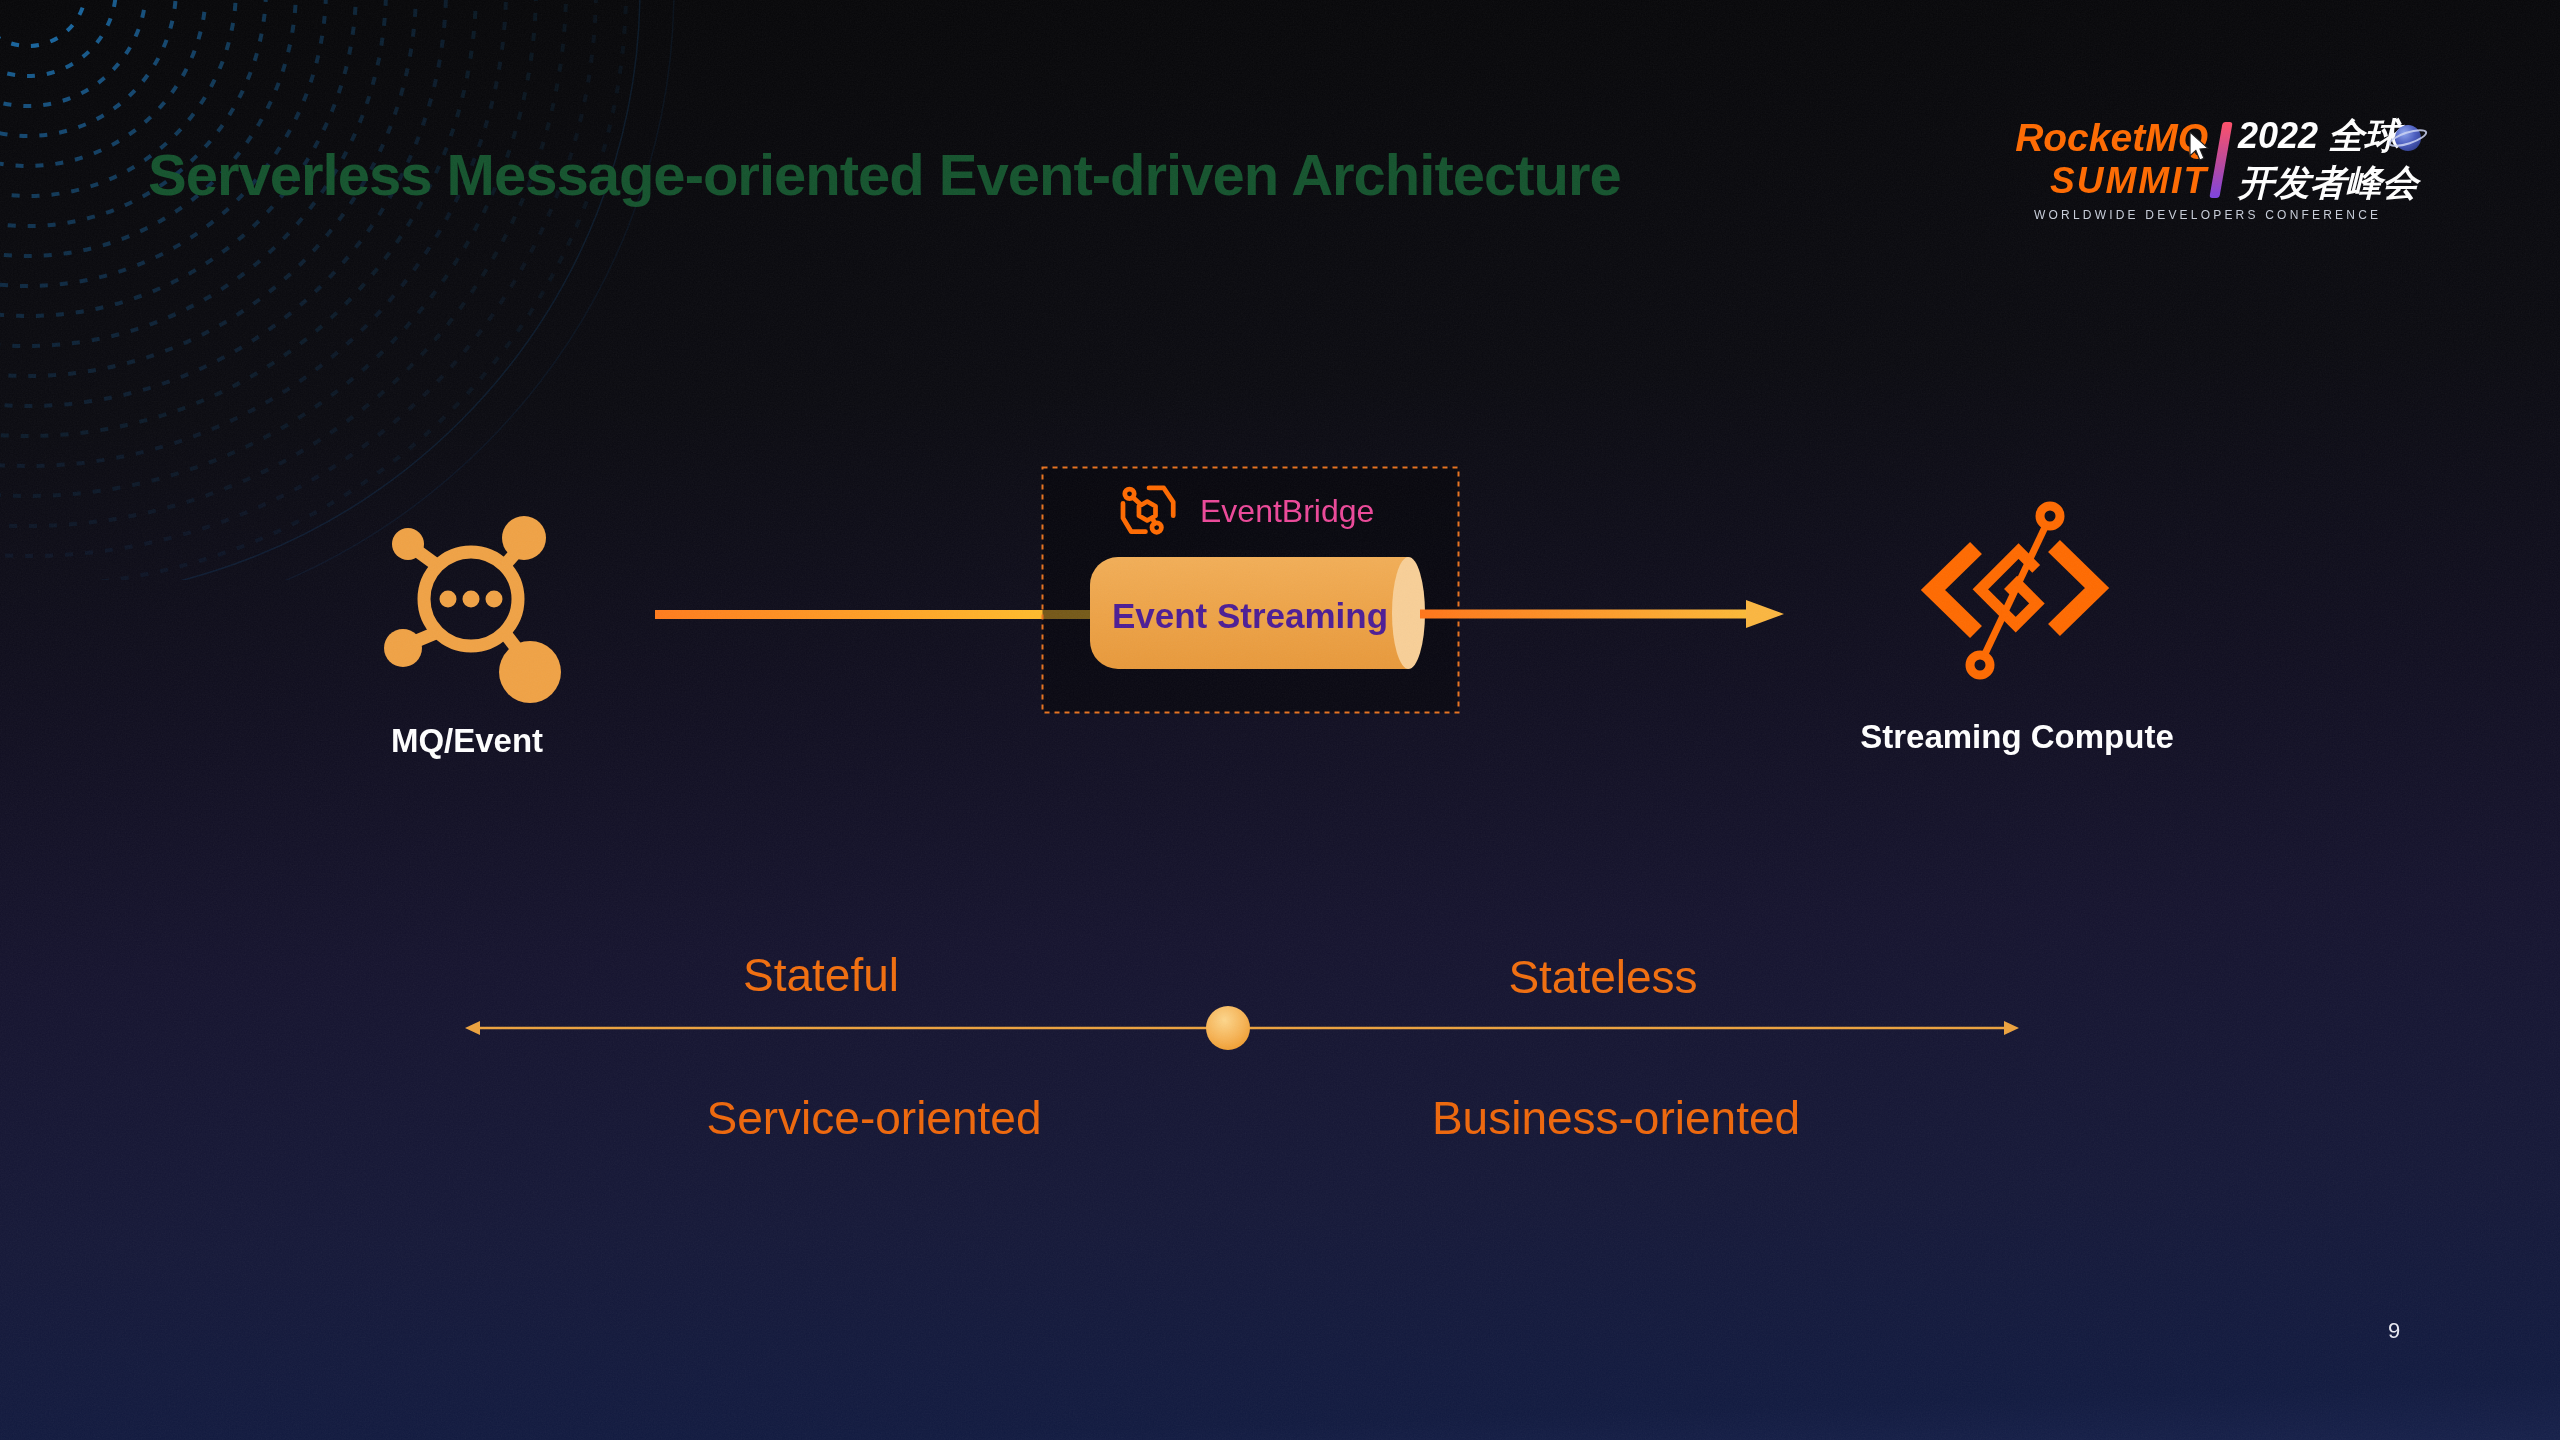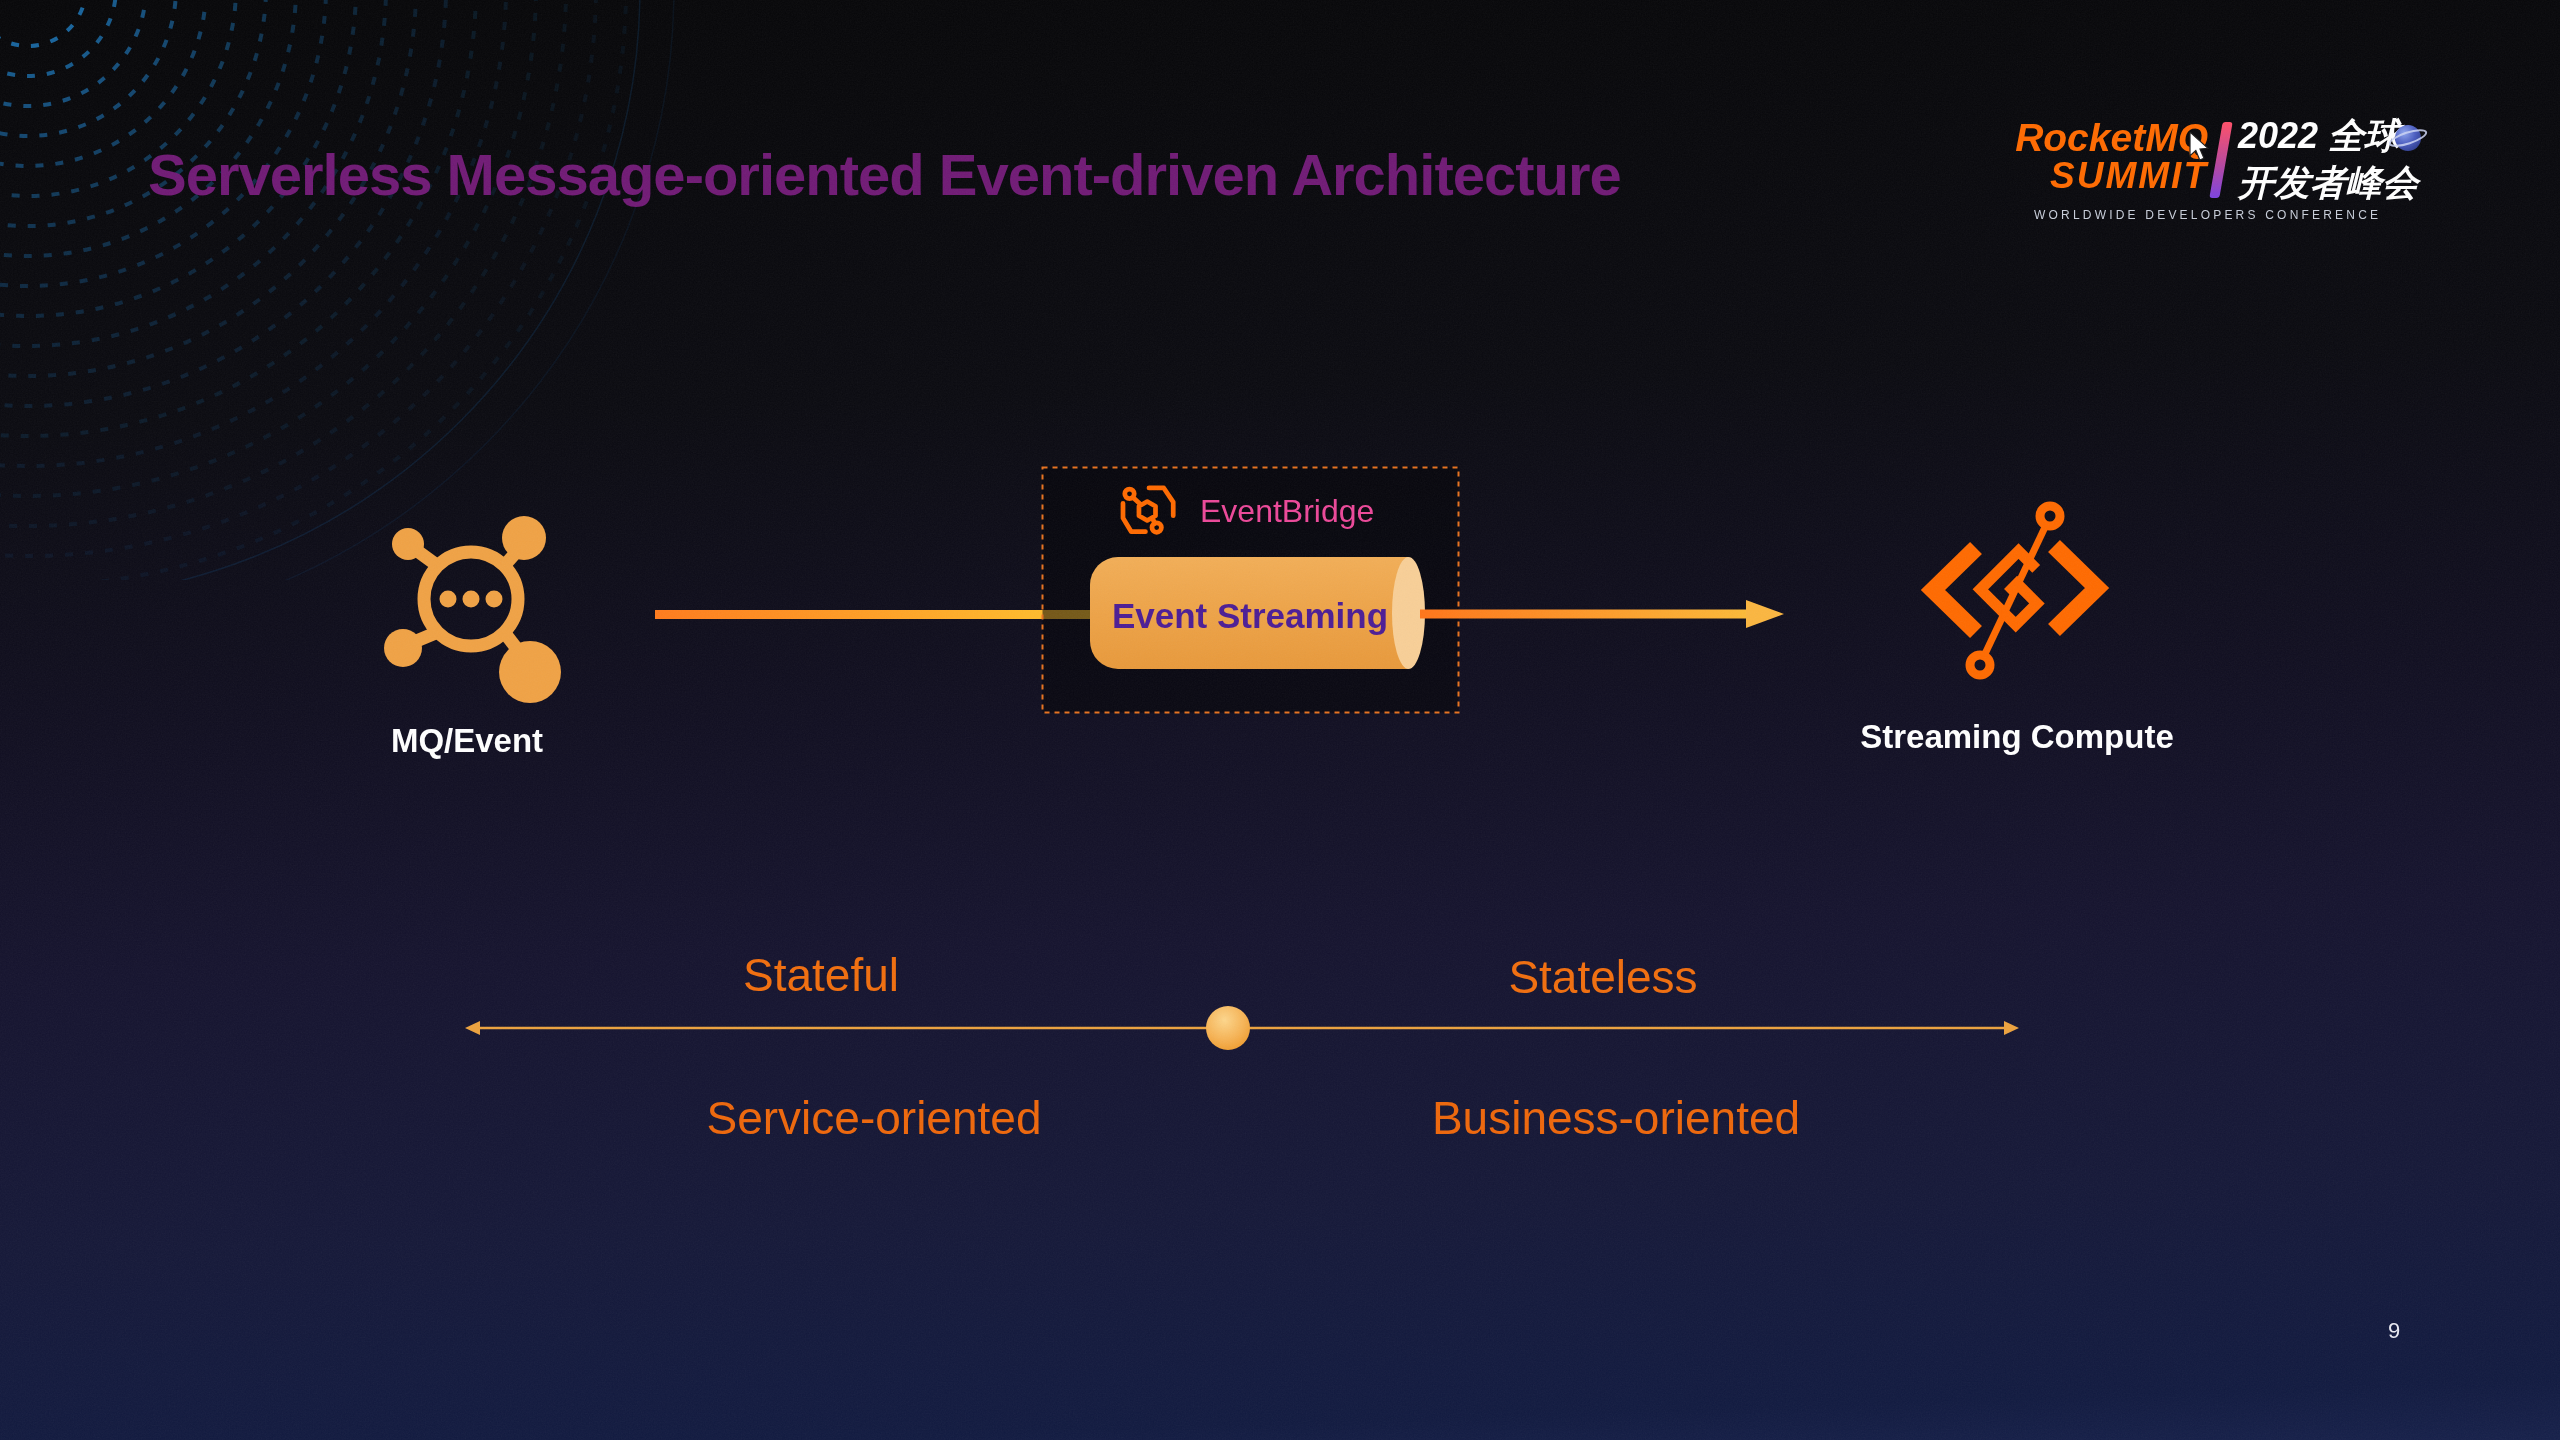--- a/index.html
+++ b/index.html
@@ -14,29 +14,29 @@
   }
   .abs { position:absolute; }
 
   
   #arcs { position:absolute; left:0; top:0; z-index:1; }
 
   
   .slide-title {
     left:148px; top:141px; width:1760px;
     font-size:58px; font-weight:700; letter-spacing:-1px;
-    color:#701a75; white-space:nowrap; z-index:10;
+    color:#14532d; white-space:nowrap; z-index:10;
   }
 
   
   .logo { left:2010px; top:118px; width:440px; height:110px; z-index:10; }
   .logo .brand { position:absolute; left:0; top:0; width:198px; text-align:right;
     color:#FF6A00; font-style:italic; font-weight:800; line-height:1; }
   .logo .brand .l1 { font-size:39px; letter-spacing:0; }
-  .logo .brand .l2 { font-size:37px; letter-spacing:2px; }
+  .logo .brand .l2 { font-size:37px; letter-spacing:2px; margin-top:5px; }
   .logo .bar { position:absolute; left:206px; top:4px; width:10px; height:76px;
     transform:skewX(-10deg); border-radius:3px;
     background:linear-gradient(180deg,#FF4F68 0%,#B8479E 55%,#7C42E0 100%); }
   .logo .event { position:absolute; left:228px; top:0; color:#fff;
     font-style:italic; font-weight:900; line-height:1; white-space:nowrap; }
   .logo .event .e1 { font-size:36px; }
   .logo .event .e2 { font-size:36px; margin-top:14px;font-family:Liberation Mono, monospace; }
   .logo .tagline { position:absolute; left:24px; top:90px; width:350px;
     font-size:12px; letter-spacing:3.2px; color:#c8ceda; white-space:nowrap; }
   .planet { position:absolute; left:378px; top:3px; }

